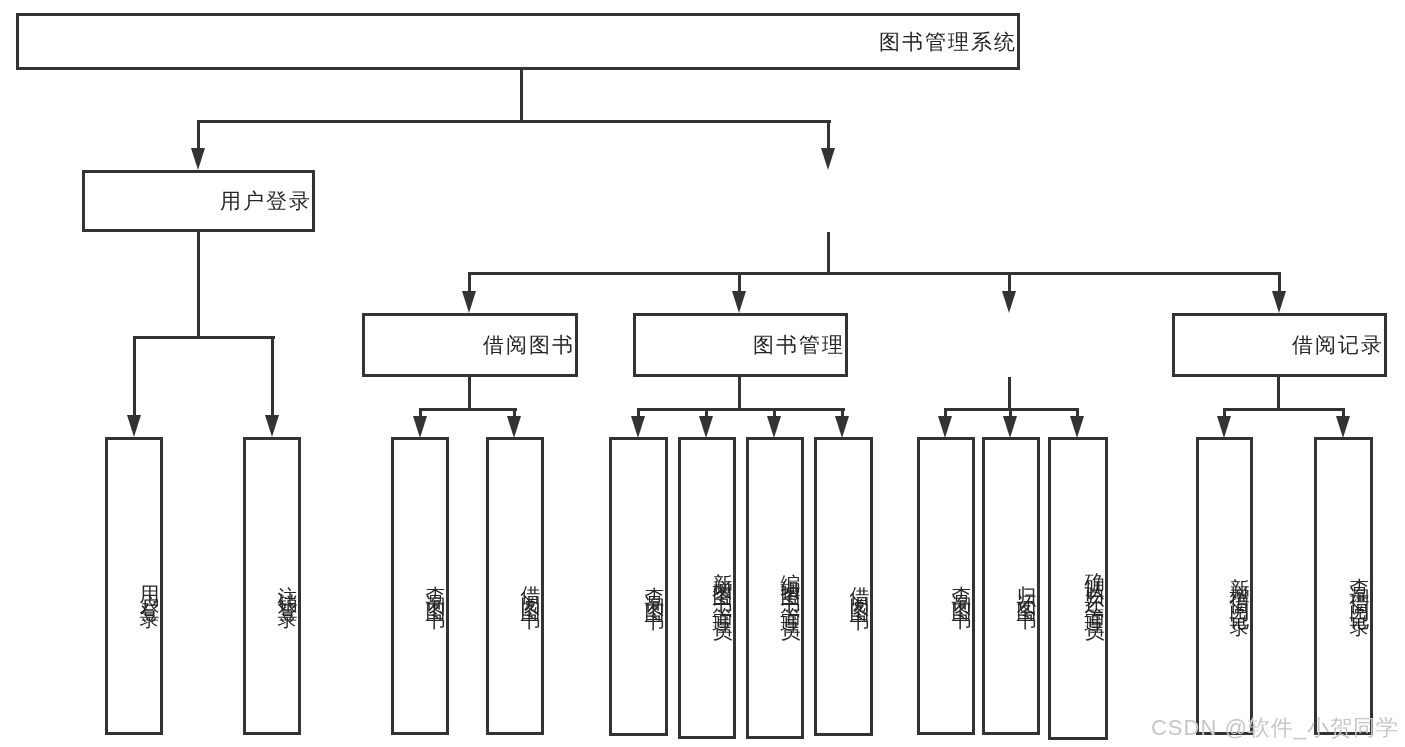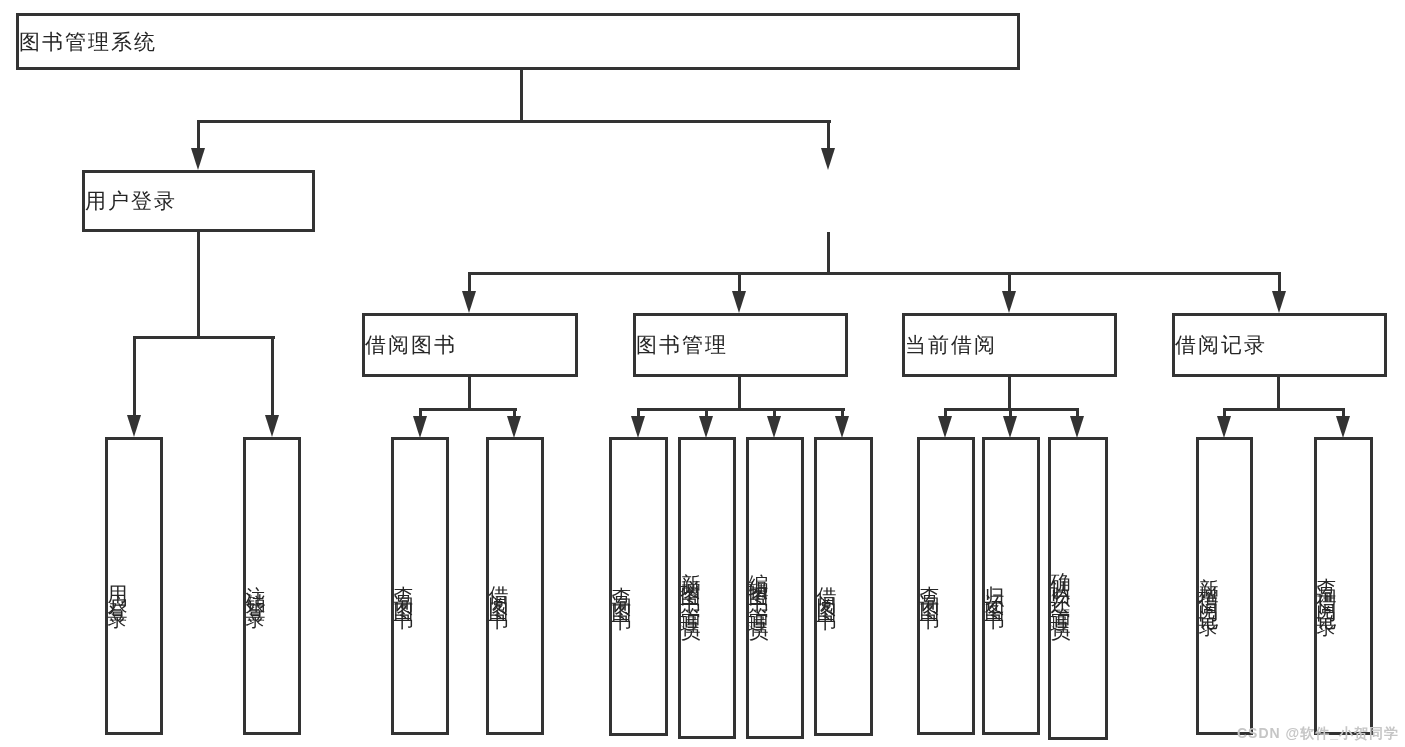--- a/index.html
+++ b/index.html
@@ -22,21 +22,21 @@
     color: var(--text);
     overflow: hidden;
   }
   .box {
     position: absolute;
     box-sizing: border-box;
     background: var(--box-bg);
     border: 3px solid var(--line);
     display: flex;
     align-items: center;
-    justify-content: flex-start;
+    justify-content: flex-end;
   }
   .hlabel {
     font-size: 21px;
     letter-spacing: 2px;
     color: var(--text);
     white-space: nowrap;
   }
   .vlabel {
     writing-mode: vertical-rl;
     text-orientation: mixed;
@@ -54,25 +54,24 @@
     width: 0;
     height: 0;
     border-left: 7px solid transparent;
     border-right: 7px solid transparent;
     border-top: 22px solid var(--line);
   }
   .watermark {
     position: absolute;
     right: 6px;
     bottom: 4px;
-    font-size: 14px;
+    font-size: 22px;
     color: var(--wm);
     letter-spacing: 1px;
     white-space: nowrap;
-    font-weight: bold;
   }
 </style>
 </head>
 <body>
 
 <div id="canvas">
 
   <div class="box" style="left:16px; top:13px; width:1004px; height:57px;">
     <span class="hlabel">图书管理系统</span>
   </div>
@@ -105,23 +104,20 @@
   <div class="arrow" style="left:1002px; top:291px;"></div>
   <div class="line" style="left:1278px; top:272px; width:3px; height:21px;"></div>
   <div class="arrow" style="left:1272px; top:291px;"></div>
 
   <div class="box" style="left:362px; top:313px; width:216px; height:64px;">
     <span class="hlabel">借阅图书</span>
   </div>
   <div class="box" style="left:633px; top:313px; width:215px; height:64px;">
     <span class="hlabel">图书管理</span>
   </div>
-  <div class="box" style="left:902px; top:313px; width:215px; height:64px;">
-    <span class="hlabel">当前借阅</span>
-  </div>
   <div class="box" style="left:1172px; top:313px; width:215px; height:64px;">
     <span class="hlabel">借阅记录</span>
   </div>
 
   <div class="line" style="left:468px; top:377px; width:3px; height:31px;"></div>
   <div class="line" style="left:419px; top:408px; width:98px; height:3px;"></div>
   <div class="line" style="left:419px; top:408px; width:3px; height:10px;"></div>
   <div class="arrow" style="left:413px; top:416px;"></div>
   <div class="line" style="left:513px; top:408px; width:3px; height:10px;"></div>
   <div class="arrow" style="left:507px; top:416px;"></div>

